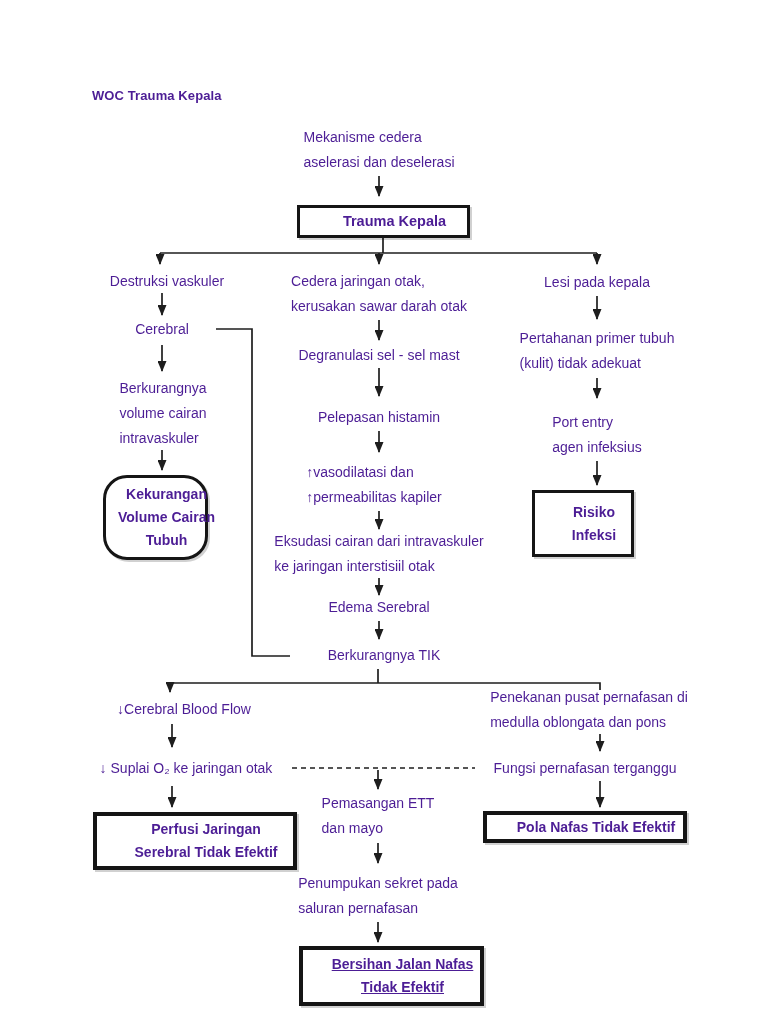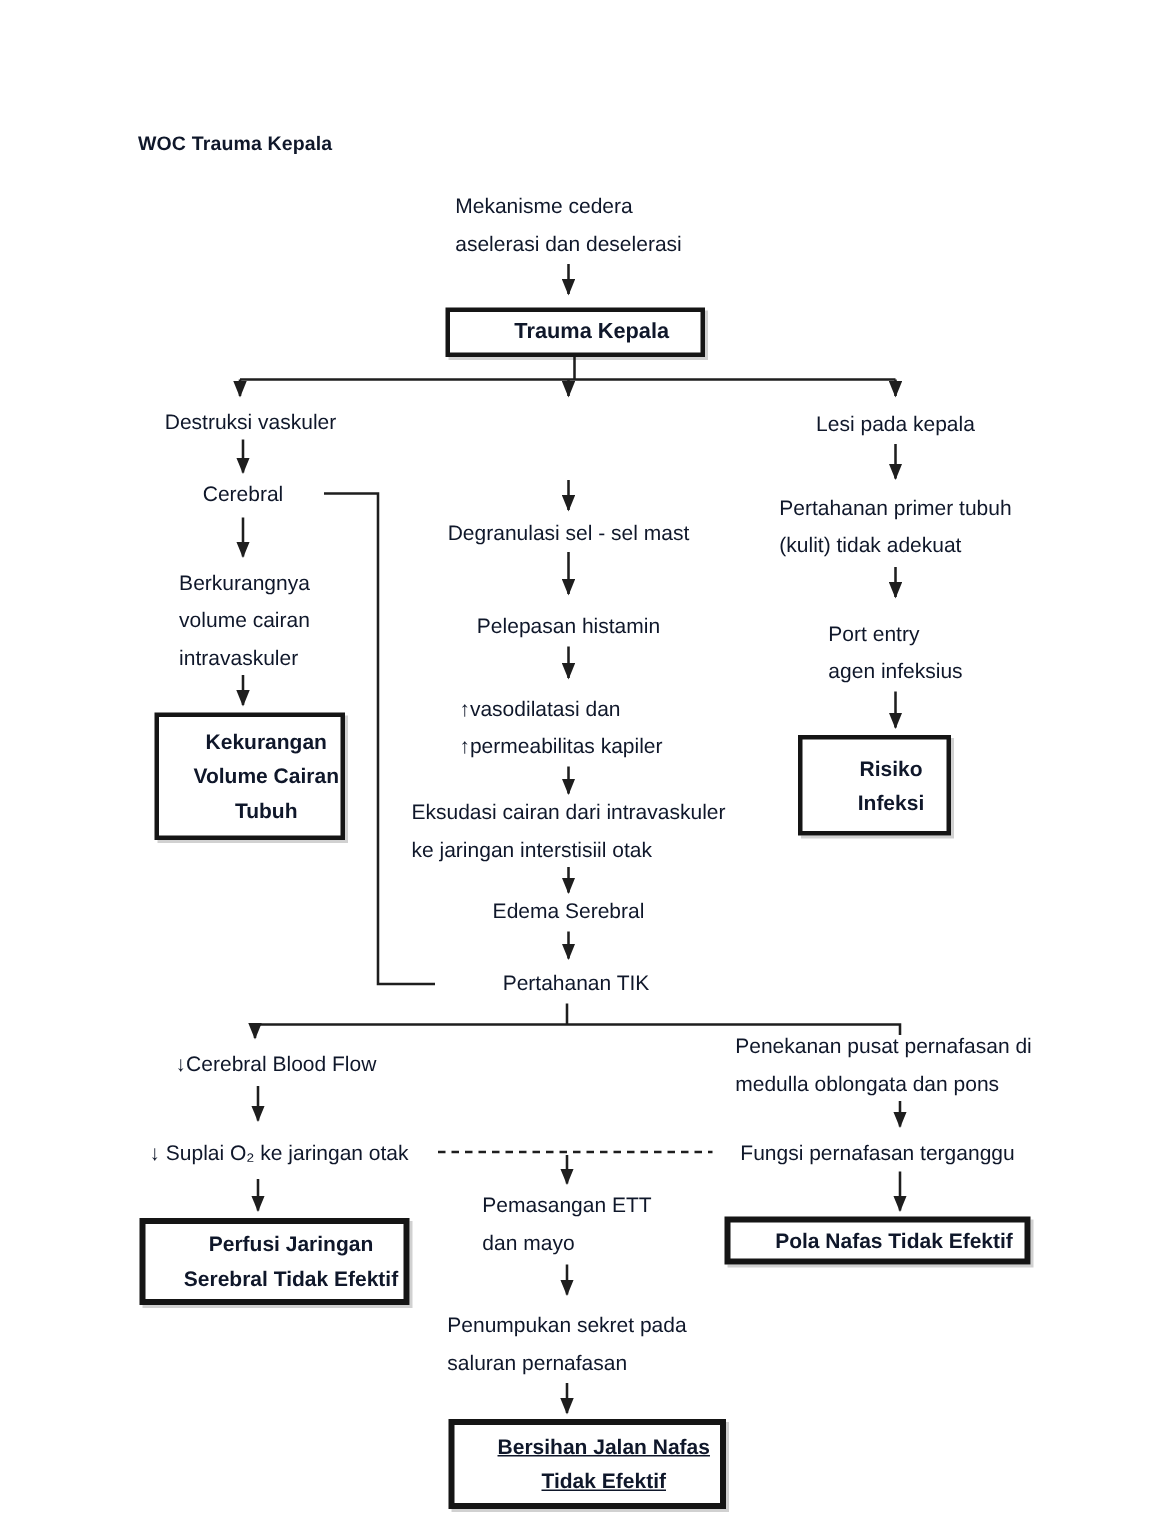--- a/index.html
+++ b/index.html
@@ -1,40 +1,40 @@
 <!DOCTYPE html>
 <html><head>
 <meta charset="utf-8">
 <style>
   html,body{margin:0;padding:0;background:#ffffff;}
   .page{
     position:relative;width:768px;height:1024px;background:#ffffff;overflow:hidden;
-    font-family:"Liberation Sans","DejaVu Sans",sans-serif;color:#0f172a;
+    font-family:"Liberation Sans","DejaVu Sans",sans-serif;color:#4c1d95;
   }
   .connectors{position:absolute;left:0;top:0;z-index:1;}
   .doc-title{
     position:absolute;left:92px;top:88px;font-size:13px;font-weight:700;
     letter-spacing:.1px;white-space:nowrap;z-index:2;
   }
   .tnode{
     position:absolute;transform:translateX(-50%);
     font-size:14px;line-height:25px;white-space:nowrap;z-index:2;
   }
   .box{
     position:absolute;box-sizing:border-box;background:#ffffff;
     border:3px solid #151515;box-shadow:2px 2px 0 rgba(0,0,0,0.18);
     display:flex;flex-direction:column;justify-content:center;align-items:center;
     text-align:center;font-size:14px;font-weight:700;line-height:23px;
     white-space:nowrap;z-index:3;padding-left:22px;
   }
   .box.heavy{border-width:4px;}
   .trauma-box{width:173px;height:33px;left:297px;top:205px;font-size:14.5px;}
-  .kekurangan-box{width:127px;height:85px;left:103px;top:475px;}
+  .kekurangan-box{width:105px;height:85px;left:103px;top:475px;border-radius:24px;}
   .risiko-box{width:102px;height:67px;left:532px;top:490px;}
-  .perfusi-box{width:180px;height:58px;left:93px;top:812px;}
+  .perfusi-box{width:204px;height:58px;left:93px;top:812px;}
   .pola-box{width:204px;height:32px;left:483px;top:811px;line-height:26px;text-align:right;}
   .bersihan-box{width:185px;height:60px;left:299px;top:946px;text-decoration:underline;}
 </style>
 </head>
 <body>
 
 <div class="page">
 
   <svg class="connectors" width="768" height="1024" viewBox="0 0 768 1024">
     <defs>
@@ -84,20 +84,24 @@
   </div>
 
   <div class="box trauma-box">
     <div>Trauma Kepala</div>
   </div>
 
   <div class="tnode" style="left:167px;top:269px">
     <div>Destruksi vaskuler</div>
   </div>
 
+  <div class="tnode" style="left:379px;top:269px">
+    <div>Cedera jaringan otak,</div>
+    <div>kerusakan sawar darah otak</div>
+  </div>
 
   <div class="tnode" style="left:597px;top:270px">
     <div>Lesi pada kepala</div>
   </div>
 
   <div class="tnode" style="left:162px;top:317px">
     <div>Cerebral</div>
   </div>
 
   <div class="tnode" style="left:597px;top:326px">
@@ -143,21 +147,21 @@
   <div class="tnode" style="left:379px;top:529px">
     <div>Eksudasi cairan dari intravaskuler</div>
     <div>ke jaringan interstisiil otak</div>
   </div>
 
   <div class="tnode" style="left:379px;top:595px">
     <div>Edema Serebral</div>
   </div>
 
   <div class="tnode" style="left:384px;top:643px">
-    <div>Pertahanan TIK</div>
+    <div>Berkurangnya TIK</div>
   </div>
 
   <div class="tnode" style="left:184px;top:697px">
     <div>↓Cerebral Blood Flow</div>
   </div>
 
   <div class="tnode" style="left:589px;top:685px">
     <div>Penekanan pusat pernafasan di</div>
     <div>medulla oblongata dan pons</div>
   </div>

